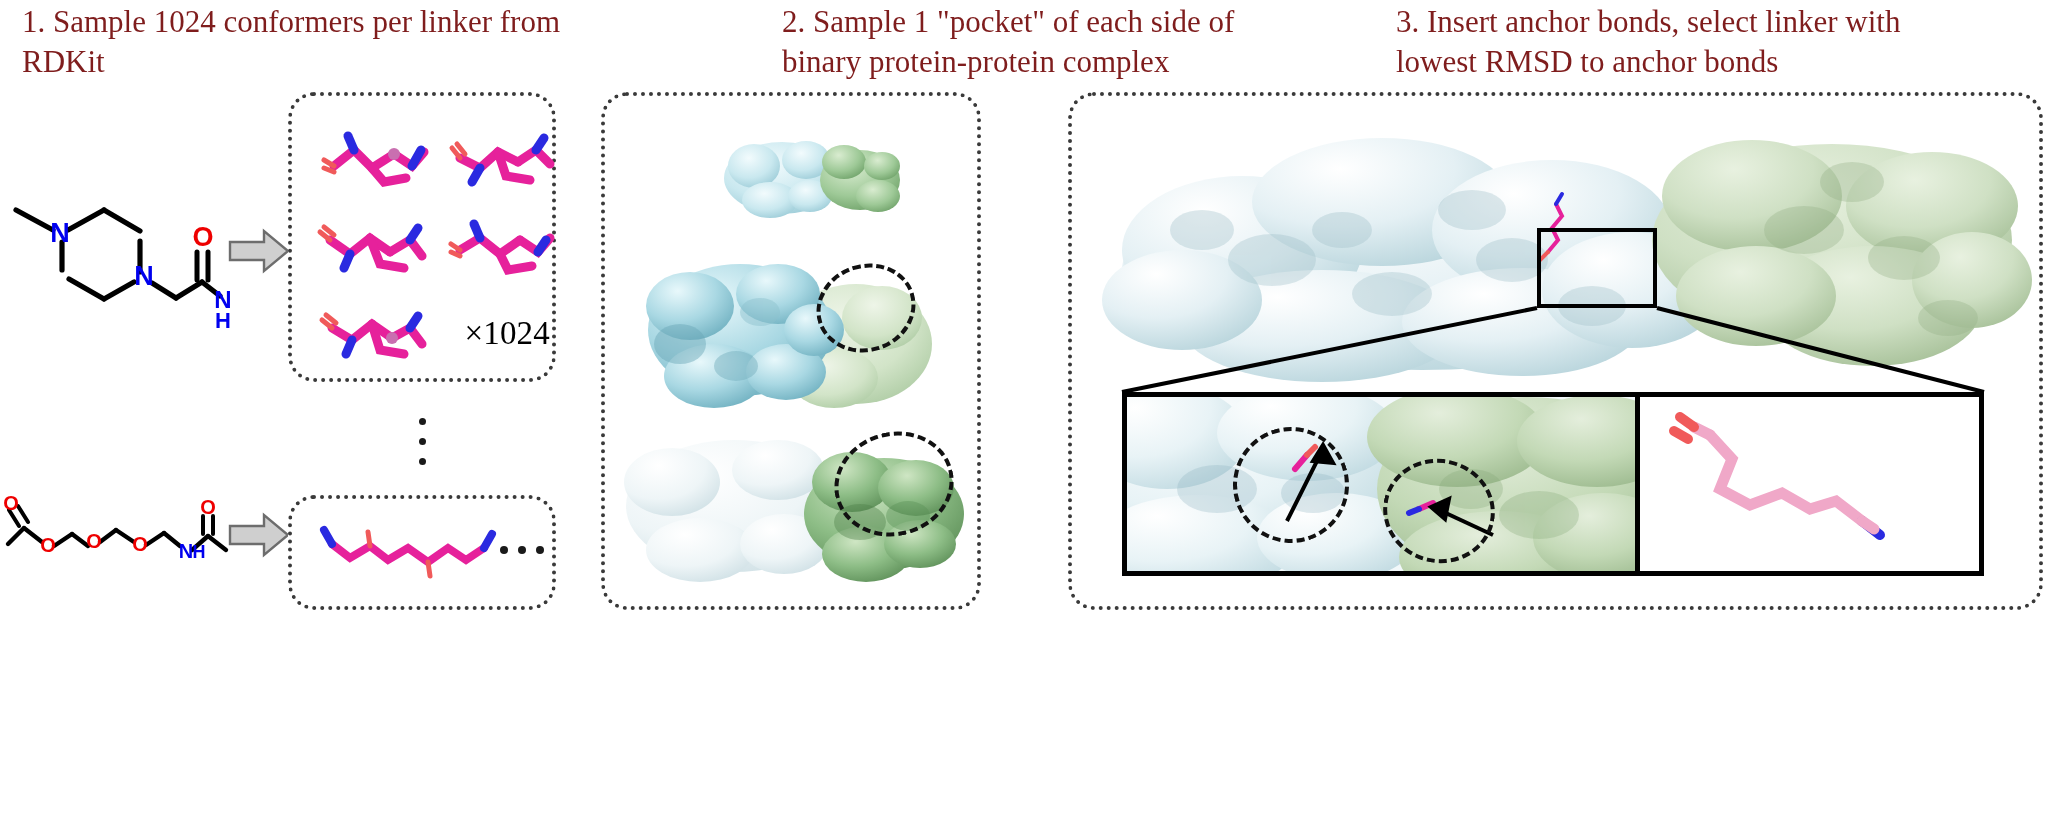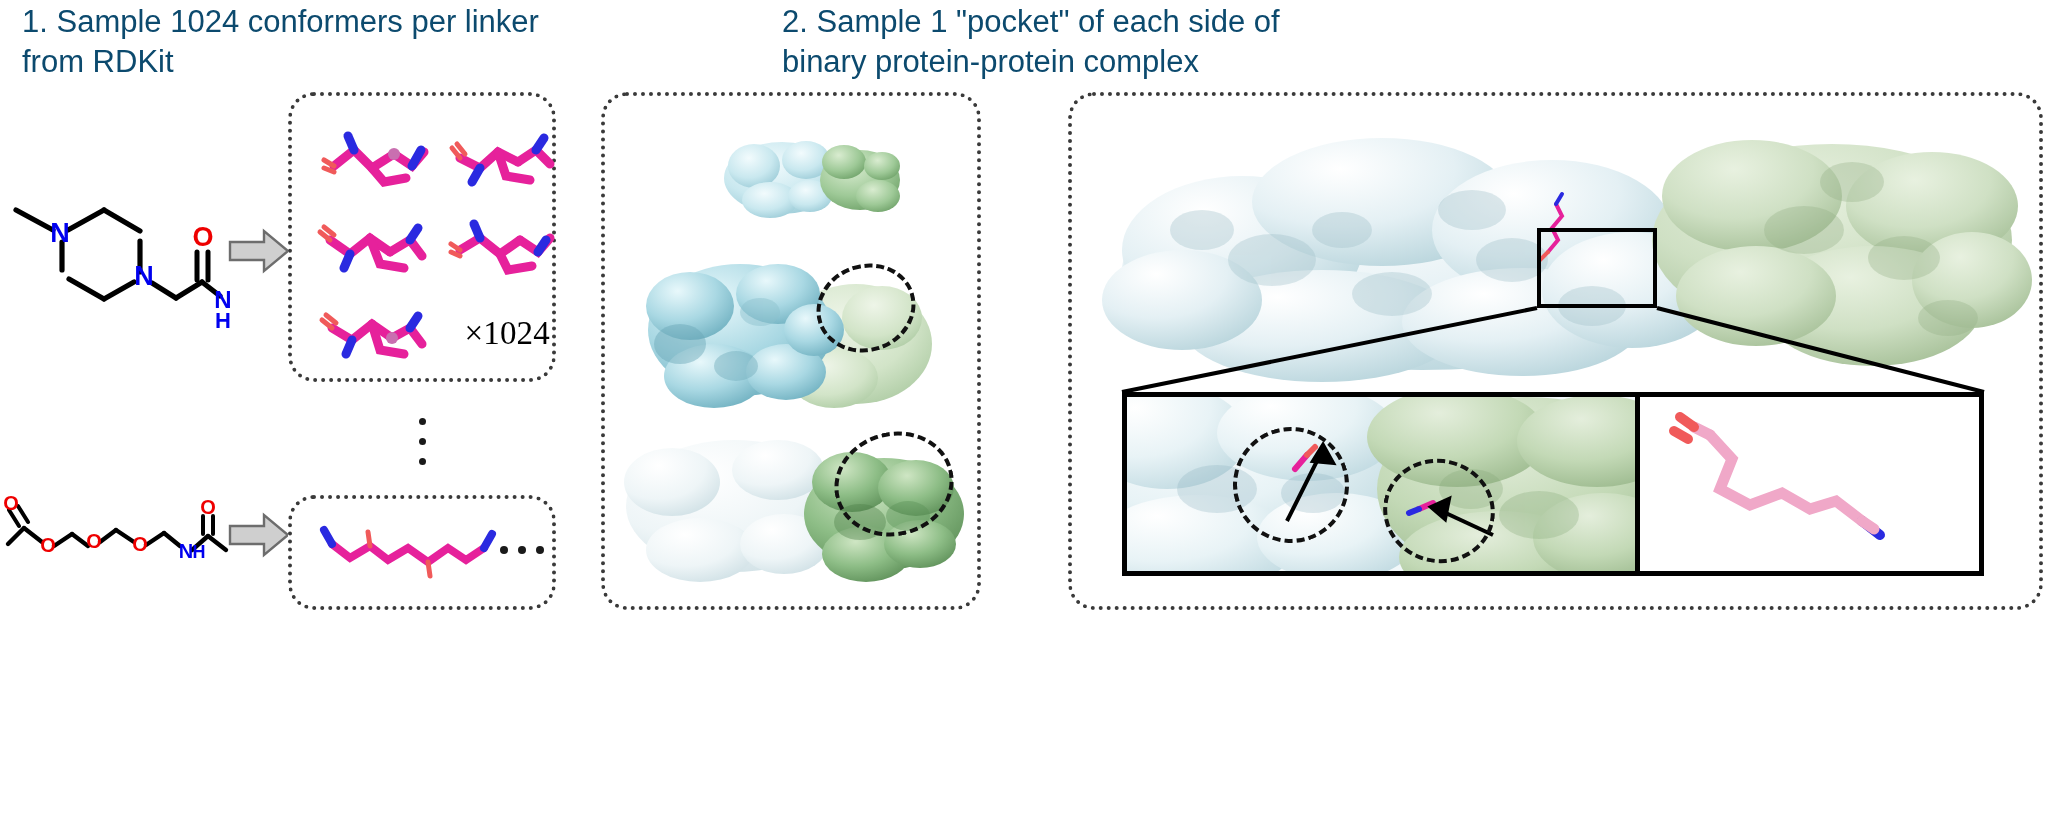--- a/index.html
+++ b/index.html
@@ -2,22 +2,22 @@
 <html><head>
 <meta charset="utf-8">
 <title>Linker Sampling Pipeline Figure</title>
 <style>
   html,body{margin:0;padding:0;background:#ffffff;}
   body{width:2048px;height:815px;position:relative;overflow:hidden;
        font-family:"Liberation Serif","DejaVu Serif",serif;color:#000;}
   .fig{position:absolute;inset:0;}
 
   
-  .title{position:absolute;font-size:31px;line-height:1.30;color:#0c4a6e;
-         font-family:Liberation Sans, sans-serif;}
+  .title{position:absolute;font-size:31px;line-height:1.30;color:#7f1d1d;
+         font-family:Liberation Serif, serif;}
   #title-1{left:22px;  top:2px;  width:545px;}
   #title-2{left:782px; top:2px;  width:520px;}
   #title-3{left:1396px;top:2px;  width:540px;}
 
   
   .dotted-box{position:absolute;border:4px dotted #3a3a3a;border-radius:26px;
               background:#fff;box-sizing:border-box;}
   #box-conformers{left:288px;top:92px;width:268px;height:290px;}
   #box-peg-conf{left:288px;top:495px;width:268px;height:115px;}
   #box-panel2{left:601px;top:92px;width:380px;height:518px;}
@@ -85,20 +85,21 @@
 
   svg{display:block;overflow:visible;}
 </style>
 </head>
 <body>
 
 <div class="fig">
 
   <div class="title" id="title-1">1. Sample 1024 conformers per linker from RDKit</div>
   <div class="title" id="title-2">2. Sample 1 "pocket" of each side of binary protein-protein complex</div>
+  <div class="title" id="title-3">3. Insert anchor bonds, select linker with lowest RMSD to anchor bonds</div>
 
   <div class="chem" id="chem-piperazine">
     <svg width="232" height="128" viewBox="0 0 232 128">
       <g stroke="#000" stroke-width="5.2" fill="none" stroke-linecap="round">
 
         <line x1="10" y1="24" x2="47" y2="44"></line>
 
         <line x1="62" y1="44" x2="98" y2="24"></line>
         <line x1="98" y1="24" x2="134" y2="45"></line>
         <line x1="134" y1="55" x2="134" y2="86"></line>

